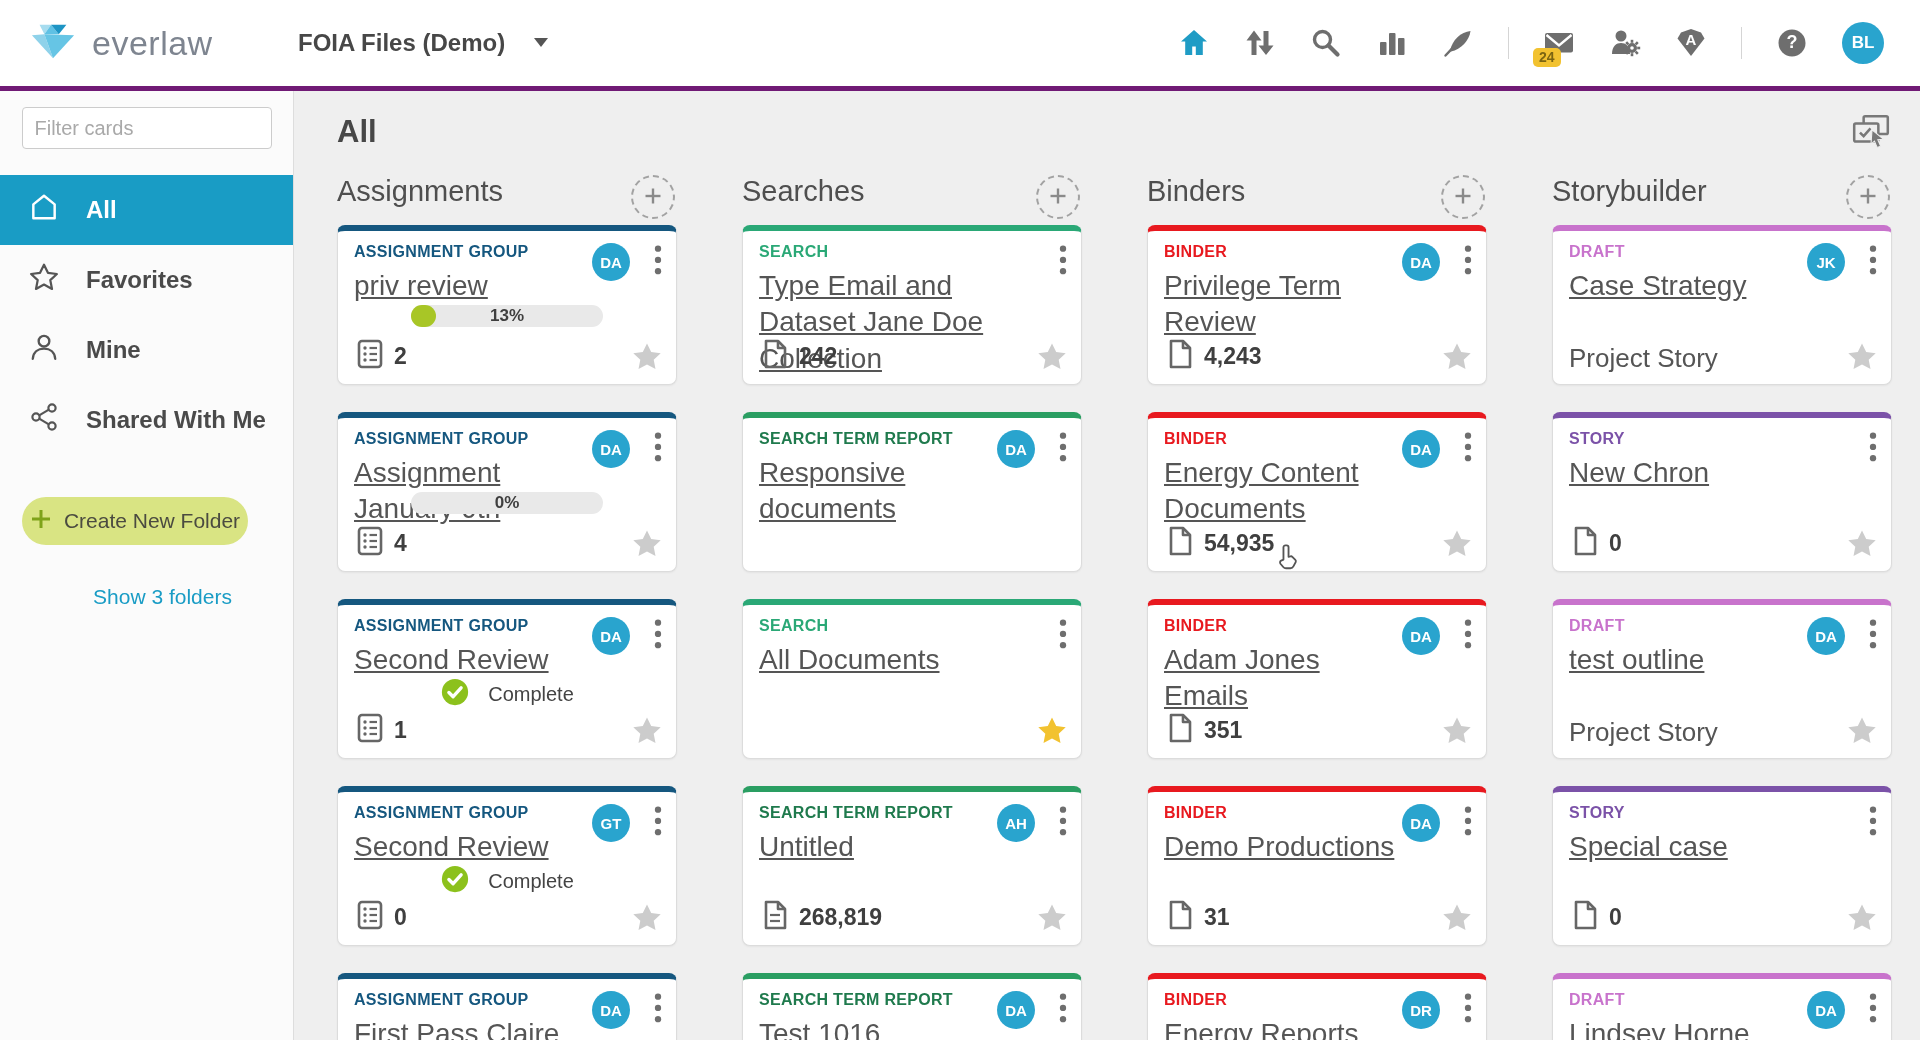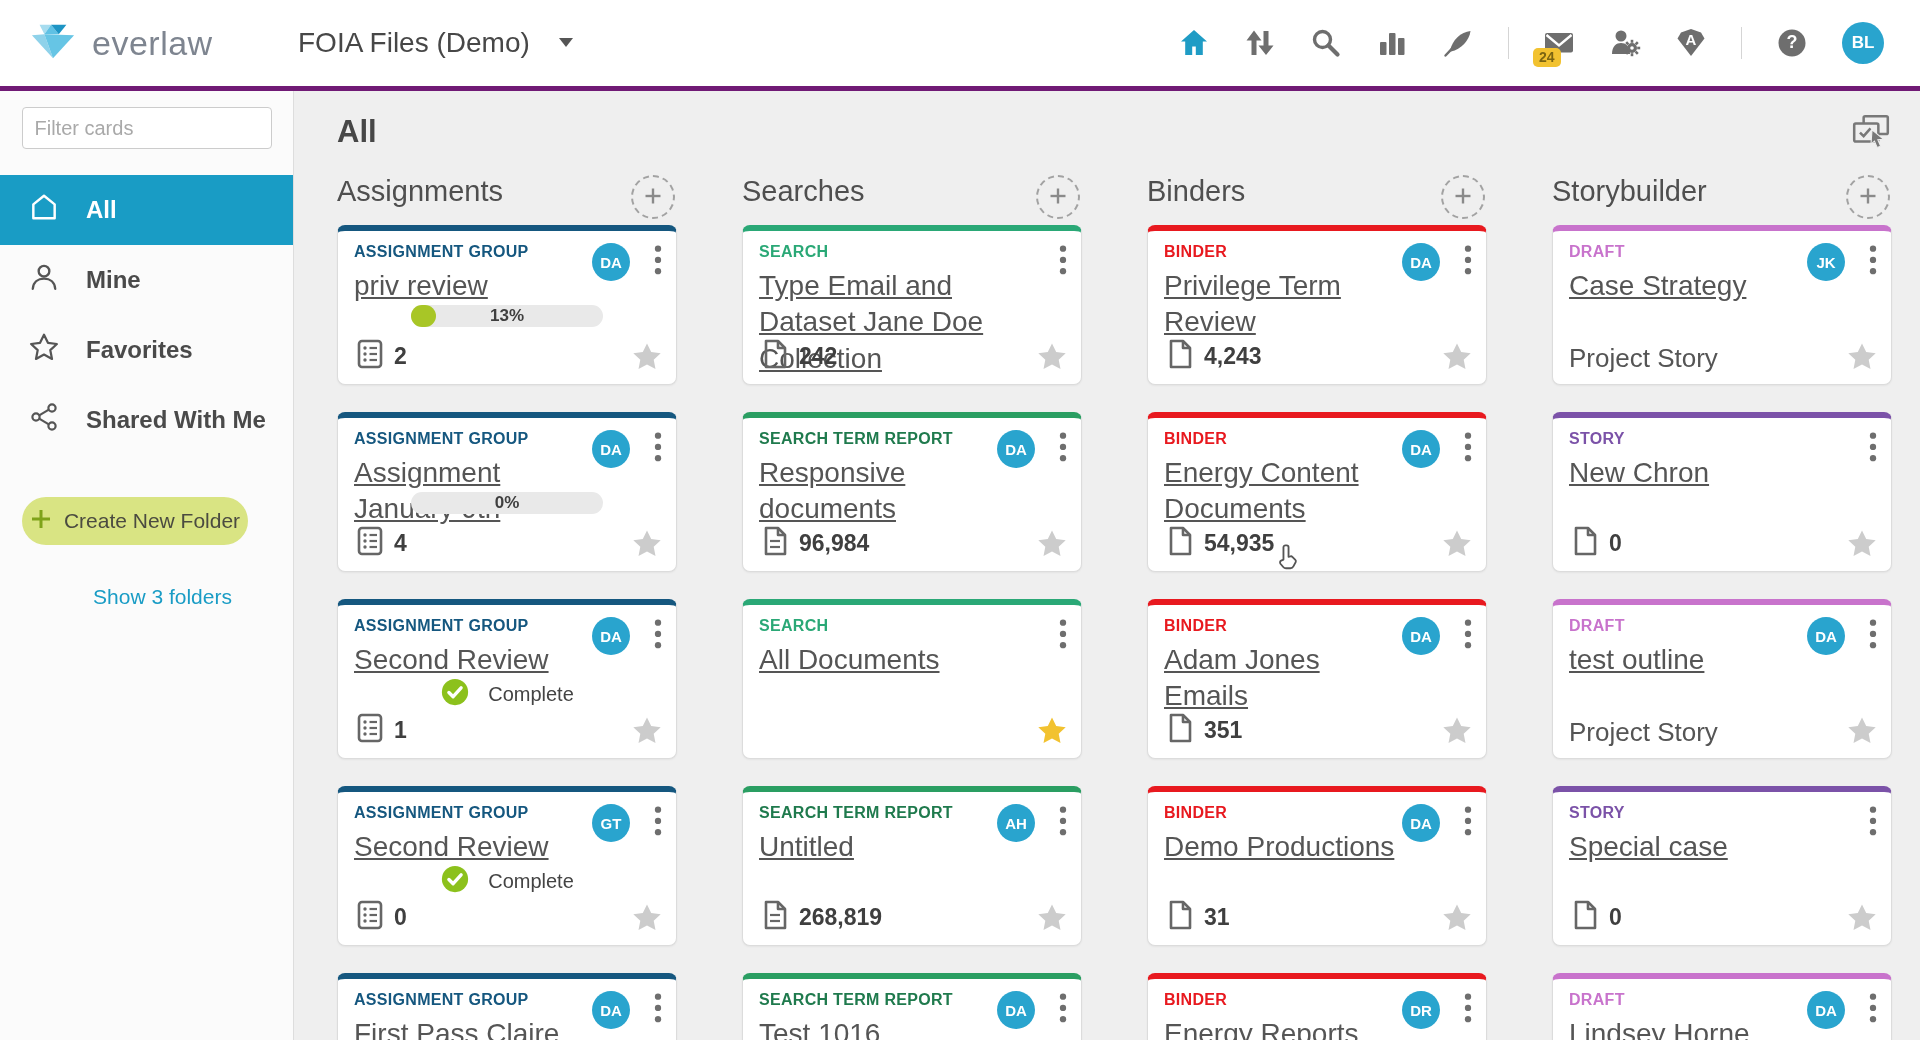--- a/index.html
+++ b/index.html
@@ -5,21 +5,21 @@
   * { margin:0; padding:0; box-sizing:border-box; }
   html,body { width:1920px; height:1040px; overflow:hidden; background:#efefef;
     font-family:"Liberation Sans", sans-serif; color:#4a4a4a; }
 
   
   .topbar { height:91px; background:#fff; border-bottom:5px solid #701a75;
     display:flex; align-items:center; padding:0 36px 0 30px; }
   .brand { display:flex; align-items:center; gap:16px; width:268px; }
   .brand-name { font-size:34px; color:#7e8590; font-weight:400; letter-spacing:.5px; }
   .project { display:flex; align-items:center; gap:28px; }
-  .project-title { font-size:28px; font-weight:400; color:#474747; }
+  .project-title { font-size:24px; font-weight:700; color:#474747; }
   .top-icons { margin-left:auto; display:flex; align-items:center; gap:34px; }
   .ticon { width:32px; height:32px; position:relative; cursor:pointer; flex-shrink:0; }
   .ticon svg { width:100%; height:100%; display:block; }
   .vdiv { width:1px; height:32px; background:#d5d5d5; }
   .badge { position:absolute; left:-10px; bottom:-8px; background:#f2c230; color:#7b6512;
     font-size:14px; font-weight:700; padding:2px 6px; border-radius:5px; line-height:1.1; }
   .gem-letter { position:absolute; left:50%; top:38%; transform:translate(-50%,-50%);
     color:#fff; font-size:15px; font-weight:700; }
   .q-letter { position:absolute; left:50%; top:50%; transform:translate(-50%,-52%);
     color:#fff; font-size:18px; font-weight:700; }
@@ -200,33 +200,33 @@
         <span>
           <svg viewBox="0 0 30 30">
               <path d="M5 12.5 15 4.5 25 12.5 V25.5 H5 Z" fill="none" stroke="#fff" stroke-width="2.3" stroke-linejoin="round"></path>
             </svg>
         </span>
         <span>All</span>
       </div>
       <div class="side-item">
         <span>
           <svg viewBox="0 0 30 30">
+              <path d="M15 3.5l3.7 7.6 8.4 1.1-6.2 5.7 1.6 8.3L15 22.1l-7.5 4.1 1.6-8.3-6.2-5.7 8.4-1.1Z" fill="none" stroke="#555" stroke-width="2.1" stroke-linejoin="round"></path>
+            </svg>
+        </span>
+        <span>Favorites</span>
+      </div>
+      <div class="side-item">
+        <span>
+          <svg viewBox="0 0 30 30">
             <circle cx="15" cy="9.5" r="5" fill="none" stroke="#555" stroke-width="2.2"></circle>
             <path d="M4.5 26c.5-6.5 5-9.5 10.5-9.5s10 3 10.5 9.5" fill="none" stroke="#555" stroke-width="2.2" stroke-linecap="round"></path>
           </svg>
         </span>
         <span>Mine</span>
-      </div>
-      <div class="side-item">
-        <span>
-          <svg viewBox="0 0 30 30">
-              <path d="M15 3.5l3.7 7.6 8.4 1.1-6.2 5.7 1.6 8.3L15 22.1l-7.5 4.1 1.6-8.3-6.2-5.7 8.4-1.1Z" fill="none" stroke="#555" stroke-width="2.1" stroke-linejoin="round"></path>
-            </svg>
-        </span>
-        <span>Favorites</span>
       </div>
       <div class="side-item">
         <span>
           <svg viewBox="0 0 30 32">
             <circle cx="7" cy="16" r="3.6" fill="none" stroke="#555" stroke-width="2.2"></circle>
             <circle cx="23" cy="7" r="3.6" fill="none" stroke="#555" stroke-width="2.2"></circle>
             <circle cx="23" cy="25" r="3.6" fill="none" stroke="#555" stroke-width="2.2"></circle>
             <line x1="10.2" y1="14.4" x2="19.8" y2="8.6" stroke="#555" stroke-width="2.2"></line>
             <line x1="10.2" y1="17.6" x2="19.8" y2="23.4" stroke="#555" stroke-width="2.2"></line>
           </svg>
@@ -443,34 +443,20 @@
           </div>
           <div class="card" style="border-top-color: rgb(42, 158, 98);">
             <div class="card-type" style="color:#1f7a4d">SEARCH TERM REPORT</div>
             <div class="card-title">Responsive documents</div>
             <div class="avatar">DA</div>
             <button class="dots"><span><svg viewBox="0 0 10 32">
                   <circle cx="5" cy="5" r="2.8" fill="#6e6e6e"></circle>
                   <circle cx="5" cy="15" r="2.8" fill="#6e6e6e"></circle>
                   <circle cx="5" cy="25" r="2.8" fill="#6e6e6e"></circle>
                 </svg></span></button>
-            <div class="card-footer">
-              <div class="count-group">
-                <span><svg viewBox="0 0 32 32">
-                    <path d="M7 3h12l7 7v19H7Z" fill="none" stroke="#666" stroke-width="2.6" stroke-linejoin="round"></path>
-                    <path d="M19 3v7h7" fill="none" stroke="#666" stroke-width="2.6" stroke-linejoin="round"></path>
-                    <line x1="11" y1="16" x2="21" y2="16" stroke="#666" stroke-width="2.2"></line>
-                    <line x1="11" y1="22" x2="21" y2="22" stroke="#666" stroke-width="2.2"></line>
-                  </svg></span>
-                <span class="count">96,984</span>
-              </div>
-              <button class="star-btn"><svg viewBox="0 0 34 34">
-                  <path d="M17 3.5l4.2 8.6 9.5 1.2-7 6.4 1.8 9.4L17 24.6l-8.5 4.5 1.8-9.4-7-6.4 9.5-1.2Z" fill="#cccccc"></path>
-                </svg></button>
-            </div>
           </div>
           <div class="card no-avatar" style="border-top-color: rgb(42, 168, 118);">
             <div class="card-type" style="color:#2aa876">SEARCH</div>
             <div class="card-title">All Documents</div>
             <button class="dots"><span><svg viewBox="0 0 10 32">
                   <circle cx="5" cy="5" r="2.8" fill="#6e6e6e"></circle>
                   <circle cx="5" cy="15" r="2.8" fill="#6e6e6e"></circle>
                   <circle cx="5" cy="25" r="2.8" fill="#6e6e6e"></circle>
                 </svg></span></button>
             <div class="card-footer">

